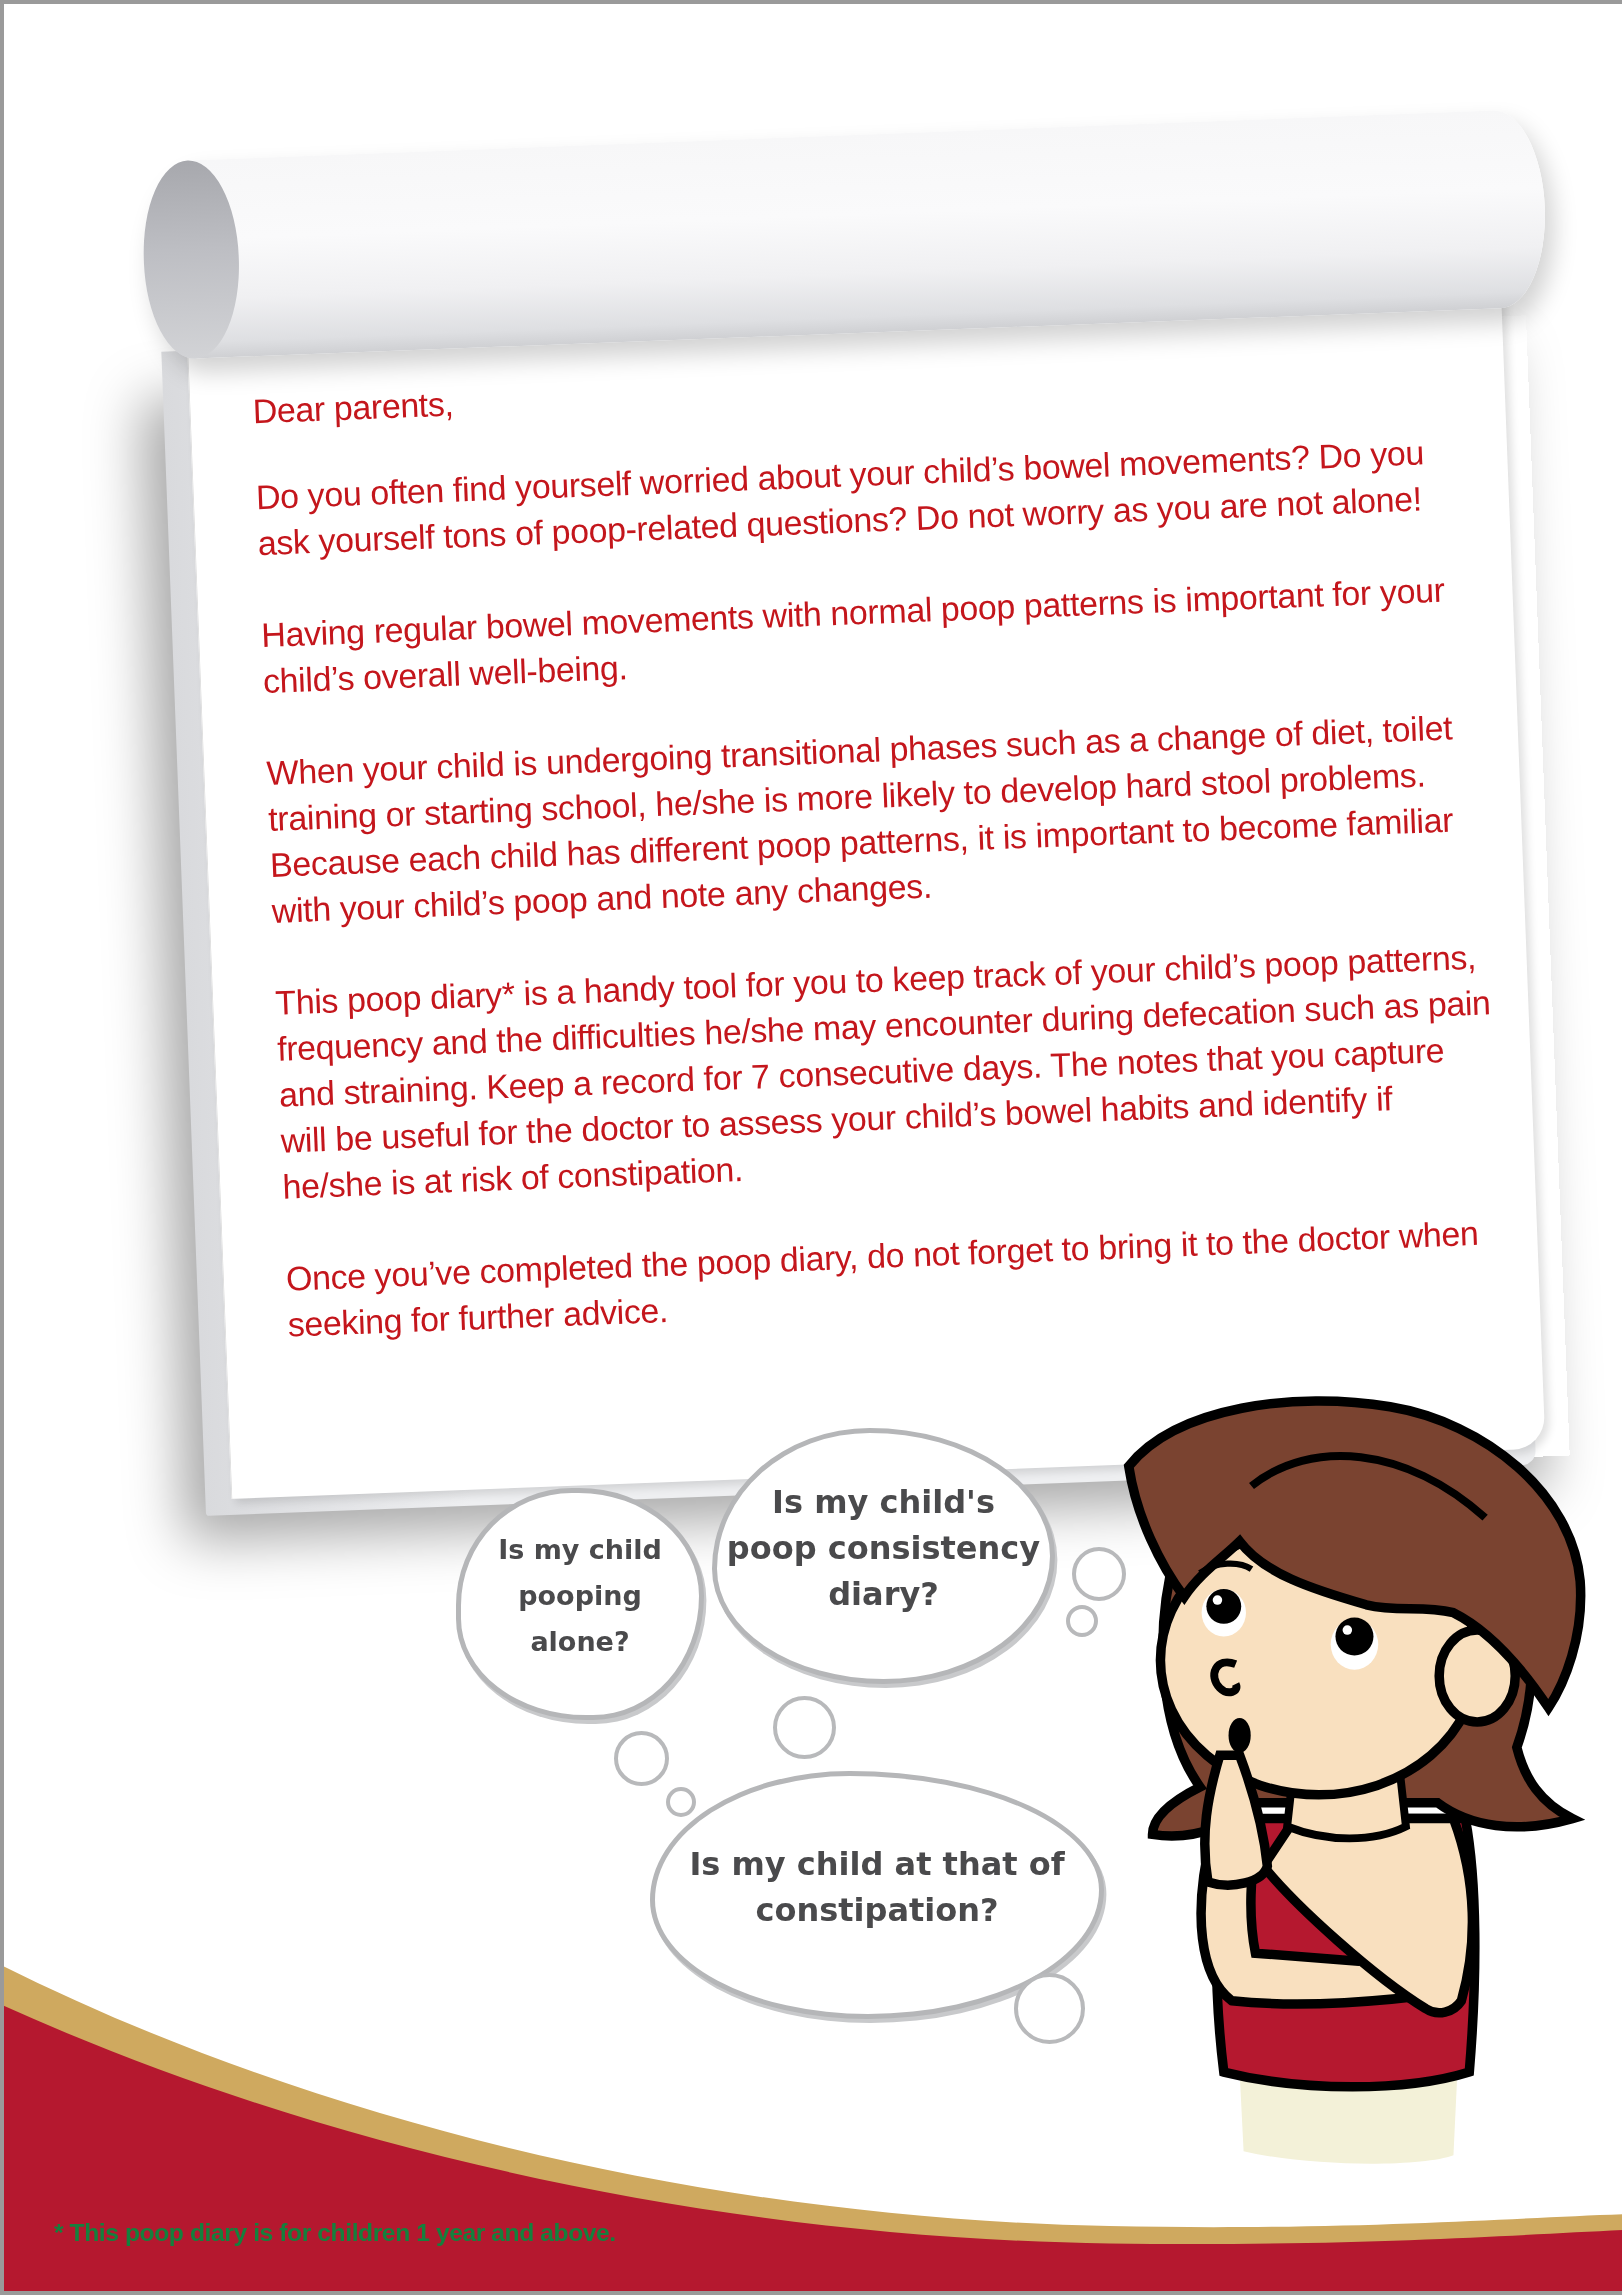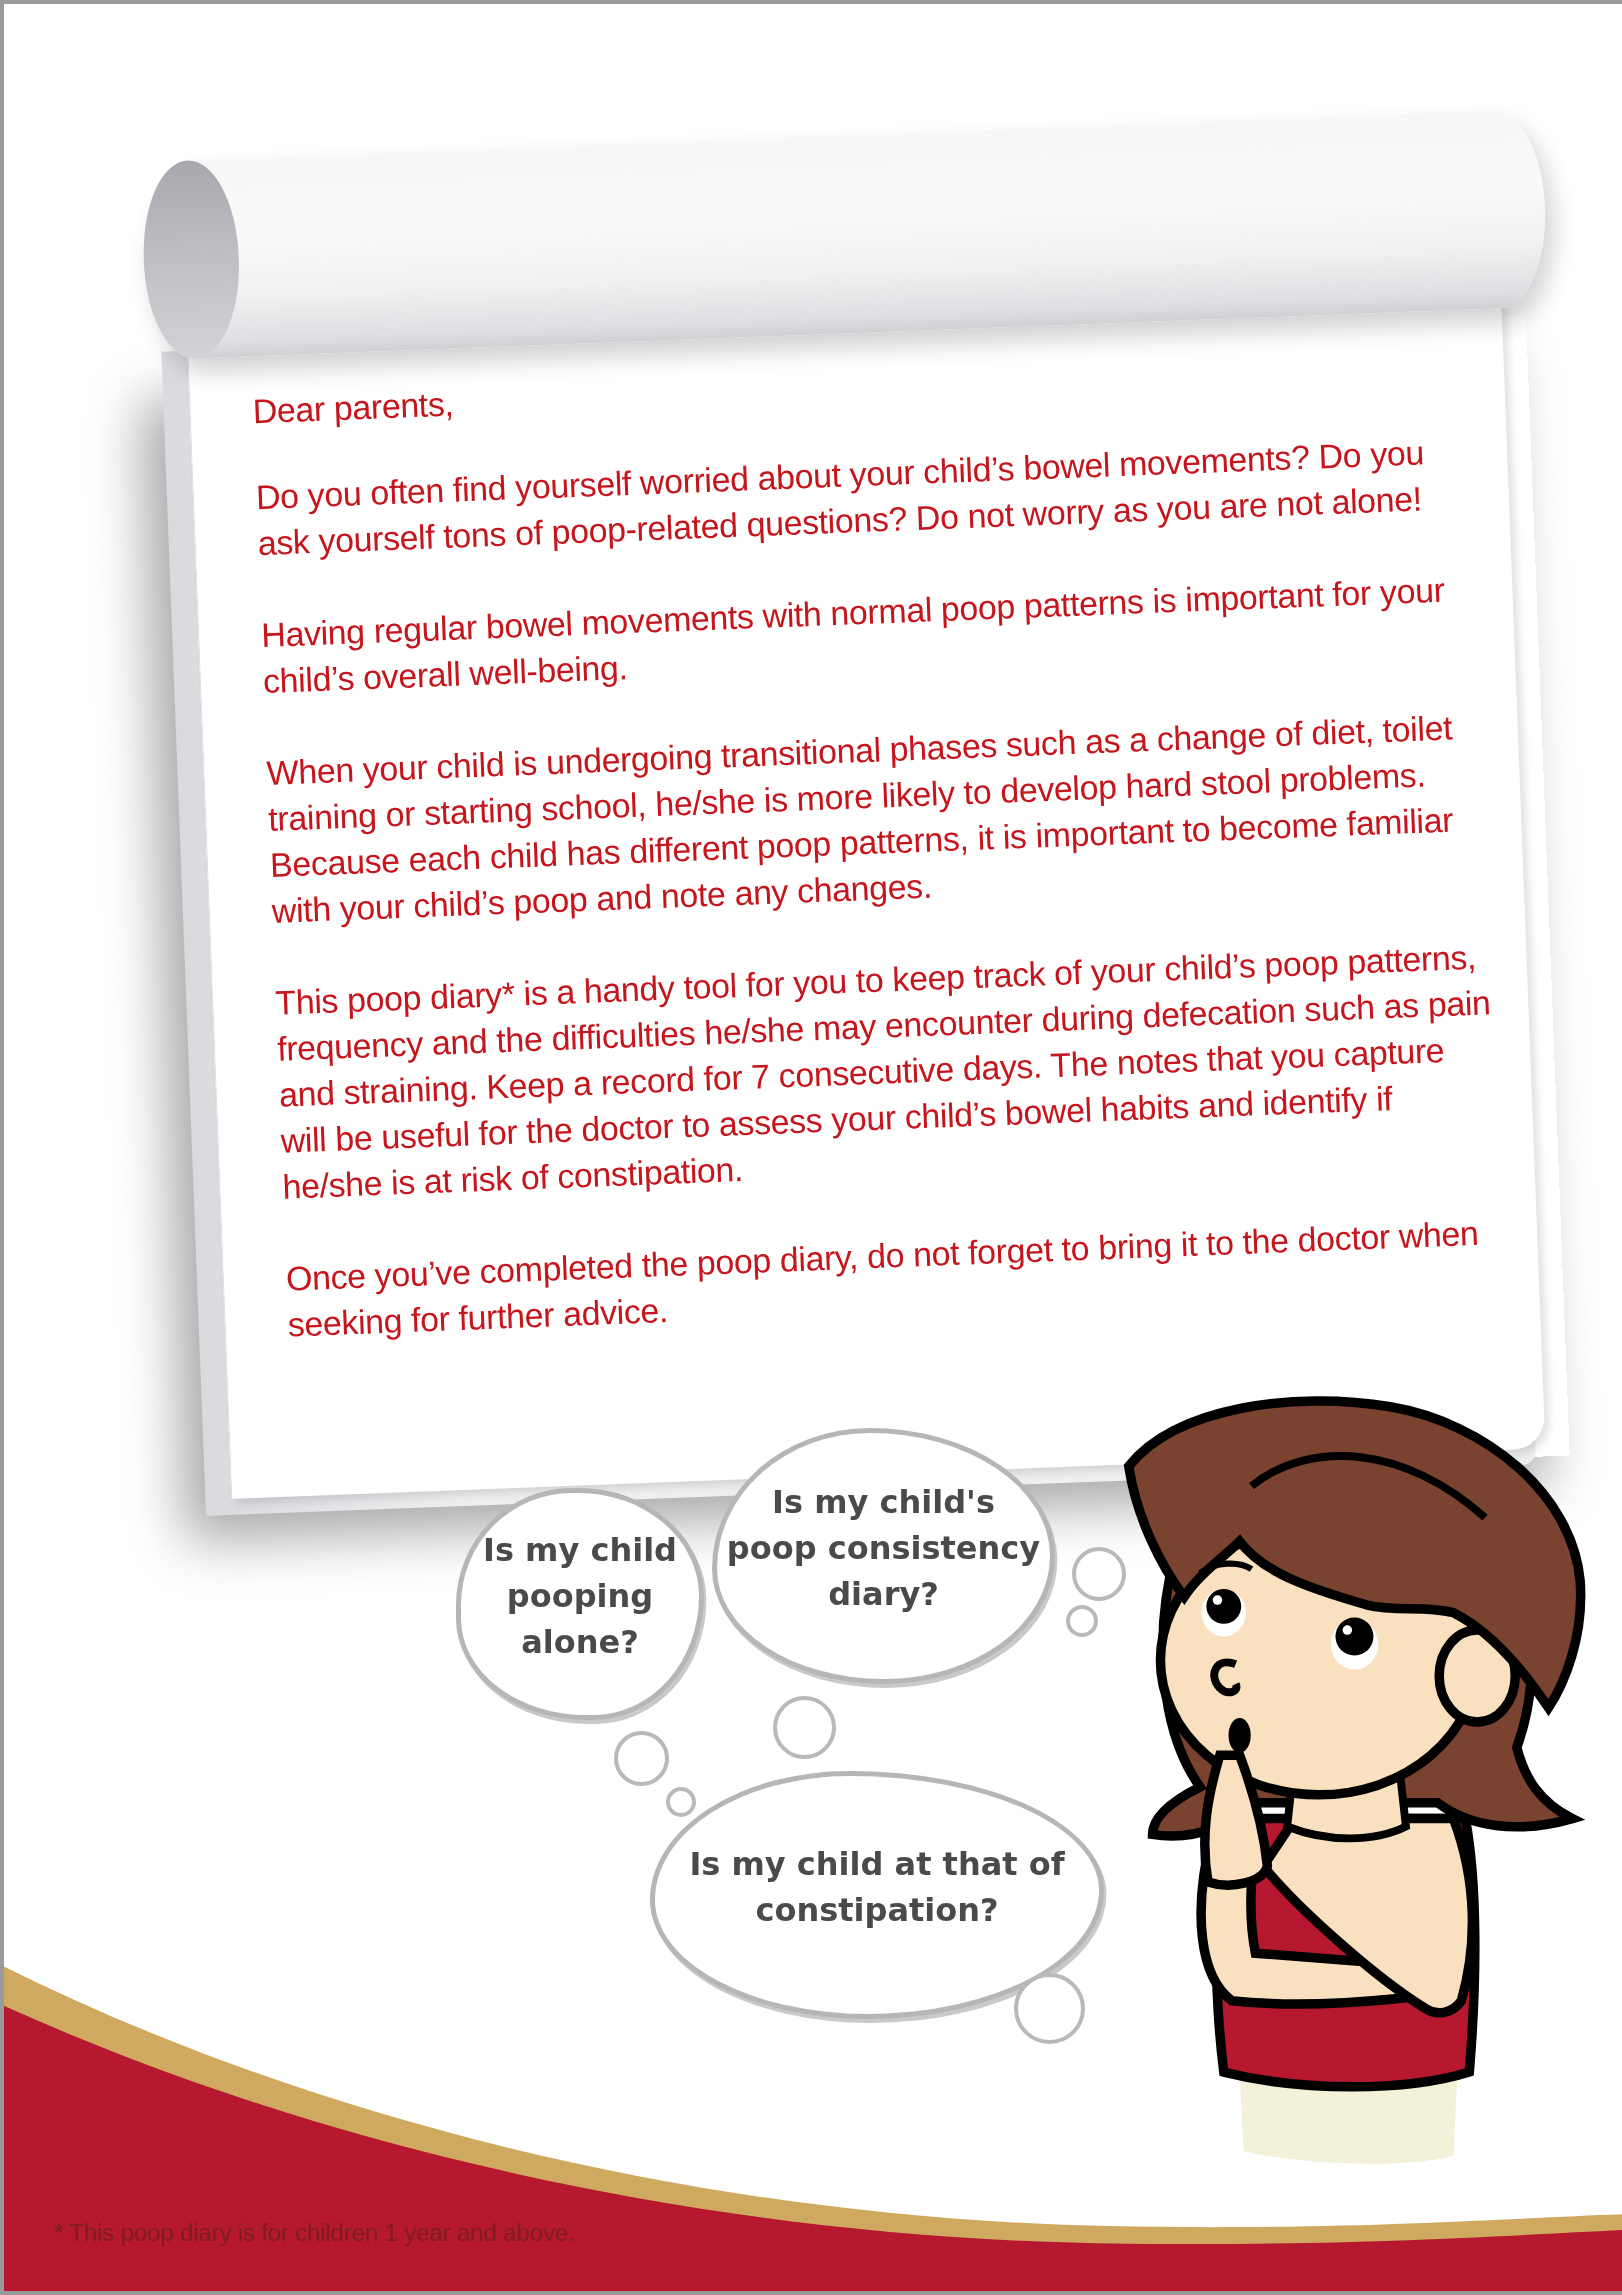--- a/index.html
+++ b/index.html
@@ -63,21 +63,21 @@
       position: absolute; background: #ffffff;
       border: 5.5px solid #b5b6b8;
       display: flex; align-items: center; justify-content: center; text-align: center;
       color: #4a4a4c; font-weight: bold;
       font-family: "DejaVu Sans", sans-serif;
       box-shadow: 2.4px 4px 0 #c8c9cb;
     }
     .cloud-1 {
       left: 456px; top: 1488px; width: 238px; height: 222px;
       border-radius: 48% 52% 46% 54% / 52% 48% 55% 45%;
-      font-size: 32px; line-height: 46px;
+      font-size: 27px; line-height: 46px;
     }
     .cloud-2 {
       left: 712px; top: 1428px; width: 333px; height: 246px;
       border-radius: 46% 54% 50% 50% / 55% 50% 50% 45%;
       font-size: 32px; line-height: 46px;
     }
     .cloud-3 {
       left: 650px; top: 1771px; width: 444px; height: 238px;
       border-radius: 44% 56% 52% 48% / 52% 48% 52% 48%;
       font-size: 32px; line-height: 46px;
@@ -85,22 +85,23 @@
     .cloud-text { padding-bottom: 16px; }
     .bubble {
       position: absolute; border-radius: 50%; background: #ffffff;
       border: 4px solid #b8b9bb; box-sizing: border-box;
     }
 
     
     .footer-svg { position: absolute; left: 0; top: 1933px; width: 1623px; height: 362px; z-index: 1; }
     .footnote {
       position: absolute; left: 54px; top: 2219px; z-index: 5;
-      color: #7f1d1d; font-size: 24.6px; letter-spacing: -0.4px;
+      color: #15803d; font-size: 24.6px; letter-spacing: -0.4px;
       font-family: "Liberation Sans", sans-serif;
+      font-weight: bold;
     }
 
     
     .girl-svg { position: absolute; left: 1105px; top: 1375px; width: 491px; height: 808px; z-index: 3; }
   </style>
 </head>
 <body>
 
 <div class="page-frame"></div>
 

